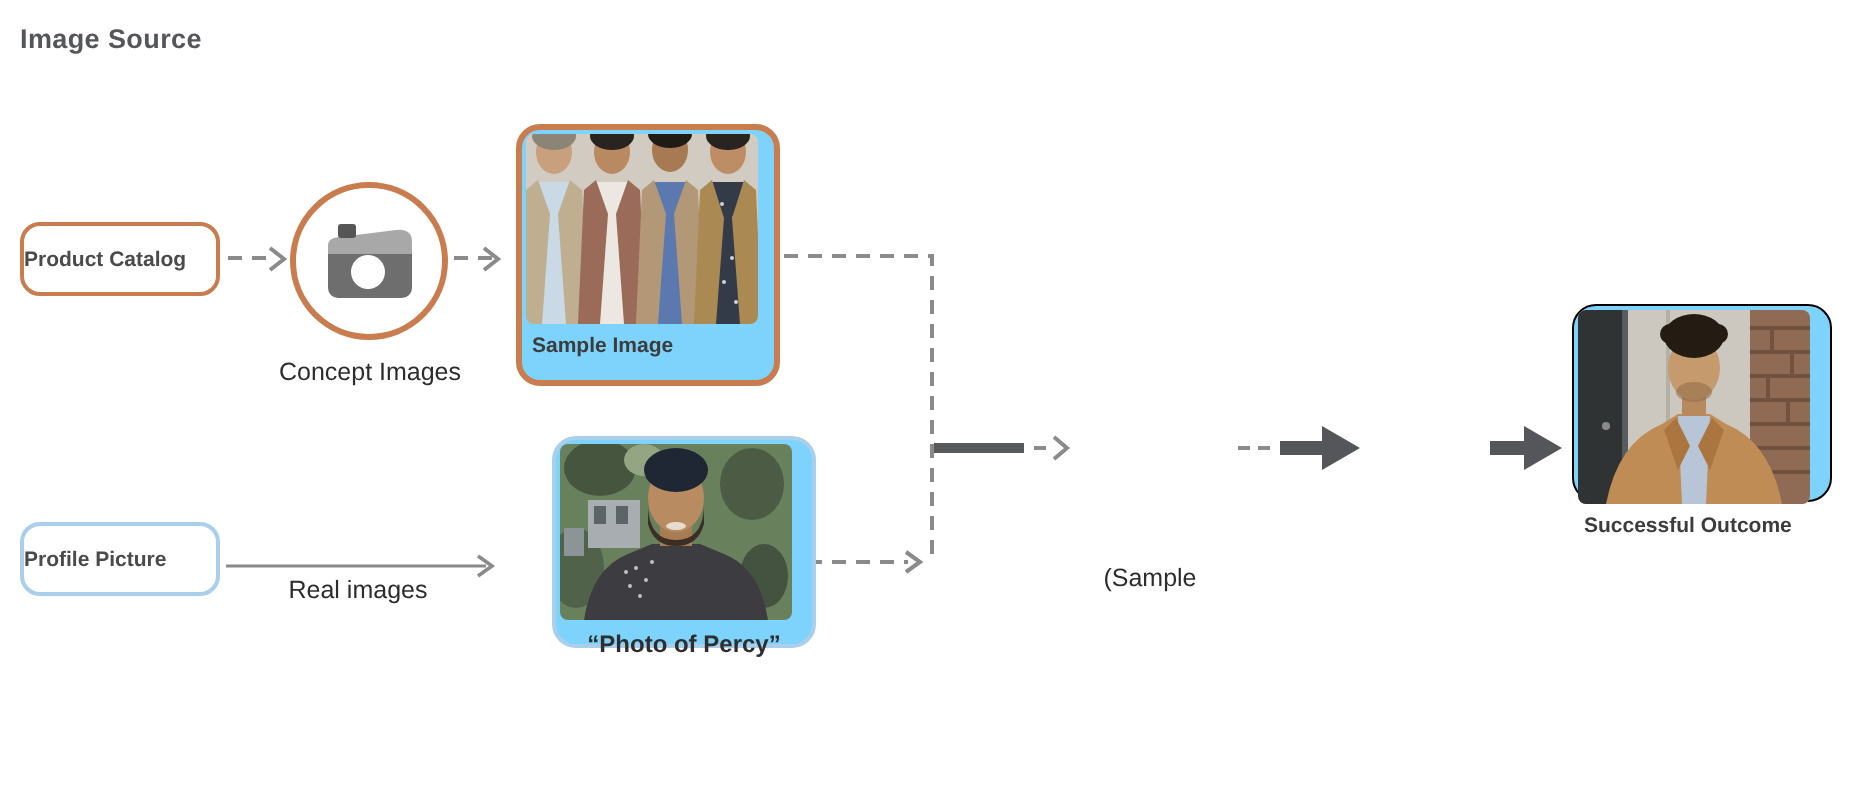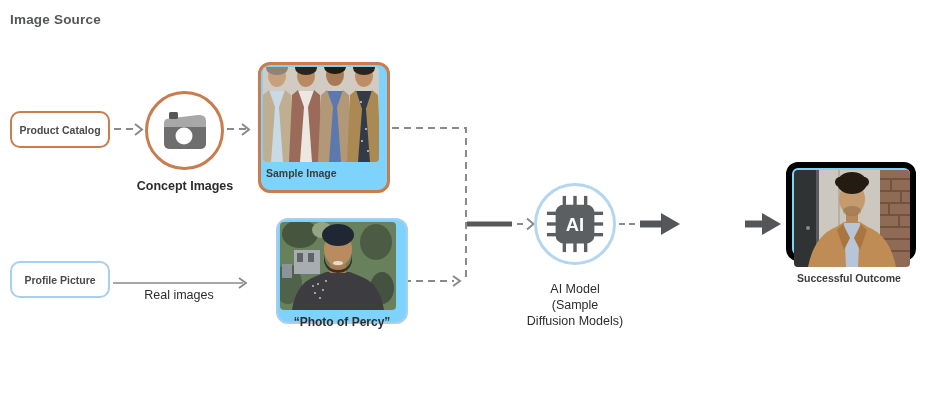--- a/index.html
+++ b/index.html
@@ -7,44 +7,44 @@
     position:relative;width:926px;height:400px;background:#ffffff;
     font-family:"Liberation Sans",sans-serif;overflow:hidden;
   }
   .connectors{position:absolute;left:0;top:0;width:926px;height:400px;pointer-events:none;}
   .heading{position:absolute;font-size:13.5px;font-weight:700;color:#55565a;letter-spacing:.2px;}
   #headingImageSource{left:10px;top:12px;}
   #headingLearningTechnique{left:403px;top:12px;}
 
   .pill{
     position:absolute;width:100px;height:37px;background:#fff;border-radius:10px;
-    display:flex;align-items:center;justify-content:center;
+    display:flex;align-items:center;justify-content:flex-start;
     font-size:10.5px;font-weight:700;color:#4a4a4a;box-sizing:border-box;
   }
   #productCatalog{left:10px;top:111px;border:2.5px solid #c97c4e;}
   #profilePicture{left:10px;top:261px;border:2.5px solid #a9cfec;}
 
   .circle-node{
     position:absolute;background:#fff;border-radius:50%;
     display:flex;align-items:center;justify-content:center;box-sizing:border-box;
   }
   #cameraCircle{left:145px;top:91px;width:79px;height:79px;border:3px solid #c97c4e;}
   #aiCircle{left:534px;top:183px;width:82px;height:82px;border:3px solid #b5d6ef;}
 
   .free-label{position:absolute;font-size:12.5px;color:#2c2c2c;text-align:center;}
-  #conceptImagesLabel{left:134px;top:179px;width:102px;font-weight:bold;}
+  #conceptImagesLabel{left:134px;top:179px;width:102px;}
   #realImagesLabel{left:136px;top:288px;width:86px;}
   #aiModelLabel{left:500px;top:281px;width:150px;line-height:16px;}
 
   .card{
     position:absolute;background:#7dd3fc;border-radius:12px;box-sizing:border-box;padding:2px;
   }
   #sampleCard{left:258px;top:62px;width:132px;height:131px;border:3px solid #c97c4e;}
   #percyCard{left:276px;top:218px;width:132px;height:106px;border:2.5px solid #a9cfec;}
-  #outcomeCard{left:786px;top:162px;width:130px;height:99px;border:6px solid #000000;}
+  #outcomeCard{left:786px;top:152px;width:130px;height:99px;border:1px solid #000000;}
   .photo{display:block;border-radius:4px;}
   .card-label{font-size:10.5px;font-weight:700;color:#3c3c3c;margin-top:5px;margin-left:3px;}
   #percyCard .card-label{text-align:center;font-size:12px;margin-left:0;color:#2e2e2e;}
 
   .prompt-block{position:absolute;left:680px;top:180px;width:74px;color:#161616;}
   .prompt-prefix{font-size:12px;font-weight:400;margin-bottom:1px;}
   .prompt-line{font-size:12.5px;font-weight:700;line-height:14.5px;}
 </style>
 </head>
 <body>
@@ -160,44 +160,22 @@
       </g>
       <rect x="50" y="38" width="16" height="13" fill="#a87c52"></rect>
       <ellipse cx="58" cy="27" rx="14" ry="17" fill="#b88c60"></ellipse>
       <path d="M44,32 Q45,48 58,48 Q71,48 72,32 L72,40 Q69,51 58,51 Q47,51 44,40 Z" fill="#3b2f25"></path>
       <ellipse cx="58" cy="41" rx="5" ry="2" fill="#e6ddd0"></ellipse>
       <ellipse cx="58" cy="13" rx="16" ry="11" fill="#1f2735"></ellipse>
     </svg>
     <div class="card-label">“Photo of Percy”</div>
   </div>
 
-  <div class="circle-node" id="aiCircle">
-    <svg width="62" height="62" viewBox="0 0 64 64">
-      <g stroke="#5c5f62" stroke-width="3.5">
-        <line x1="21" y1="3" x2="21" y2="13"></line>
-          <line x1="32" y1="3" x2="32" y2="13"></line>
-          <line x1="43" y1="3" x2="43" y2="13"></line>
-        <line x1="21" y1="51" x2="21" y2="61"></line>
-          <line x1="32" y1="51" x2="32" y2="61"></line>
-          <line x1="43" y1="51" x2="43" y2="61"></line>
-        <line x1="3" y1="21" x2="13" y2="21"></line>
-          <line x1="3" y1="32" x2="13" y2="32"></line>
-          <line x1="3" y1="43" x2="13" y2="43"></line>
-        <line x1="51" y1="21" x2="61" y2="21"></line>
-          <line x1="51" y1="32" x2="61" y2="32"></line>
-          <line x1="51" y1="43" x2="61" y2="43"></line>
-      </g>
-      <rect x="12" y="12" width="40" height="40" rx="8" fill="#5c5f62"></rect>
-      <text x="32" y="39.5" text-anchor="middle" font-family="Liberation Sans, sans-serif" font-size="19" font-weight="700" fill="#ffffff">AI</text>
-    </svg>
-  </div>
   <div class="free-label" id="aiModelLabel">
-    <div>AI Model</div>
     <div>(Sample</div>
-    <div>Diffusion Models)</div>
   </div>
 
 
   <div class="card" id="outcomeCard">
     <svg class="photo" width="116" height="97" viewBox="0 0 116 97">
       <rect width="116" height="97" fill="#ccc8c0"></rect>
       <rect x="0" y="0" width="24" height="97" fill="#303334"></rect>
       <rect x="22" y="0" width="3" height="97" fill="#585c5e"></rect>
       <circle cx="14" cy="58" r="2" fill="#8a8a8a"></circle>
       <rect x="86" y="0" width="30" height="97" fill="#8f6b55"></rect>

